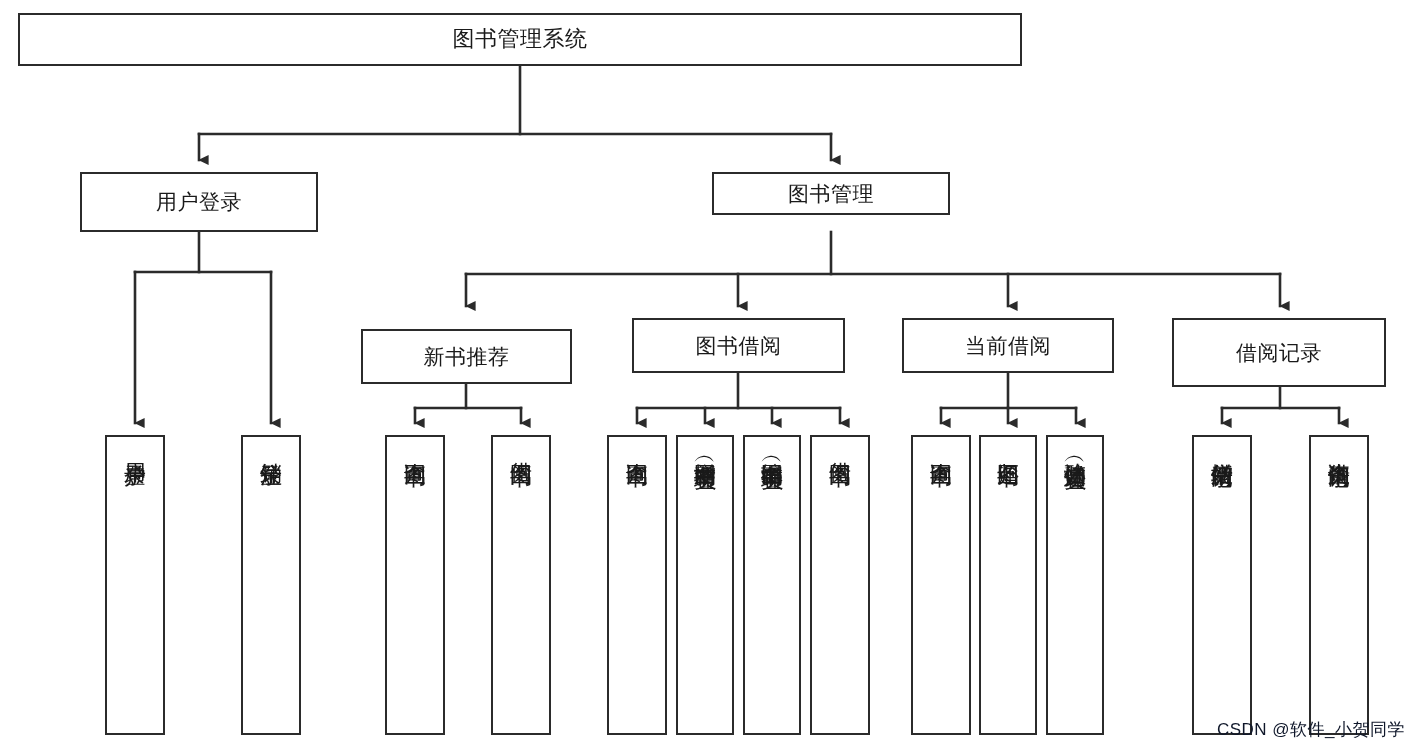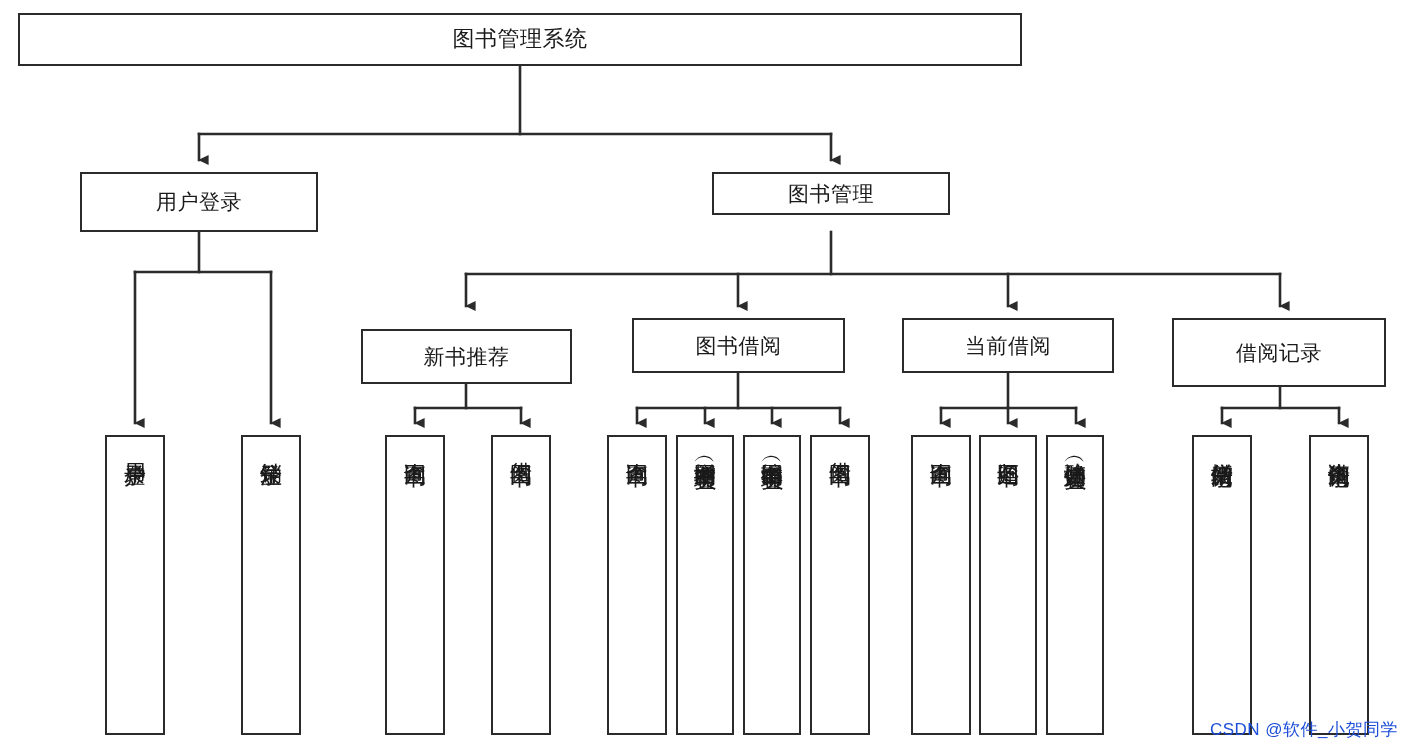--- a/index.html
+++ b/index.html
@@ -50,24 +50,24 @@
     writing-mode: vertical-rl;
     text-orientation: upright;
     font-size: 22px;
     line-height: 1.18;
     letter-spacing: 1px;
     color: #1a1a1a;
     white-space: nowrap;
   }
   .watermark {
     position: absolute;
-    right: 7px;
+    right: 0;
     bottom: 6px;
     font-size: 17px;
-    color: #1d4ed8;
+    color: #0f172a;
     letter-spacing: 0.5px;
     white-space: nowrap;
   }
 </style>
 </head>
 <body>
 
 <div id="canvas">
 
   <svg id="edges" viewBox="0 0 1405 747">

